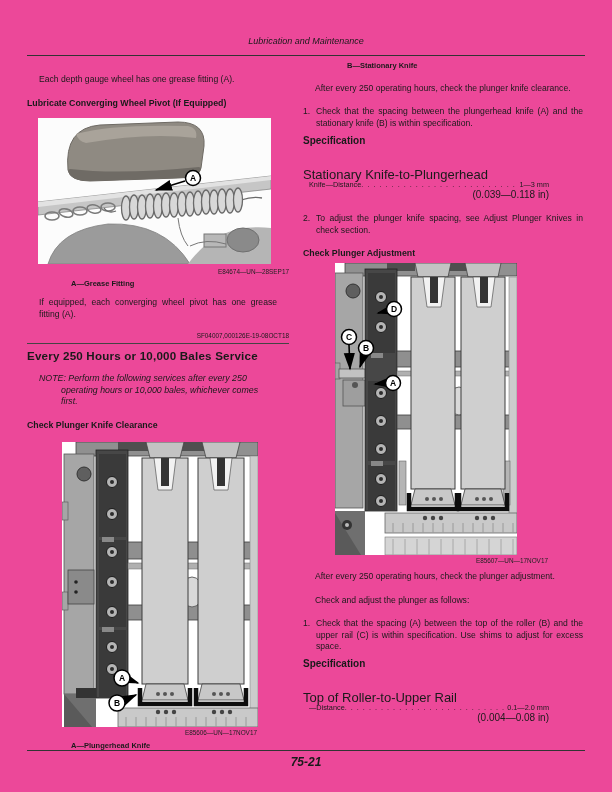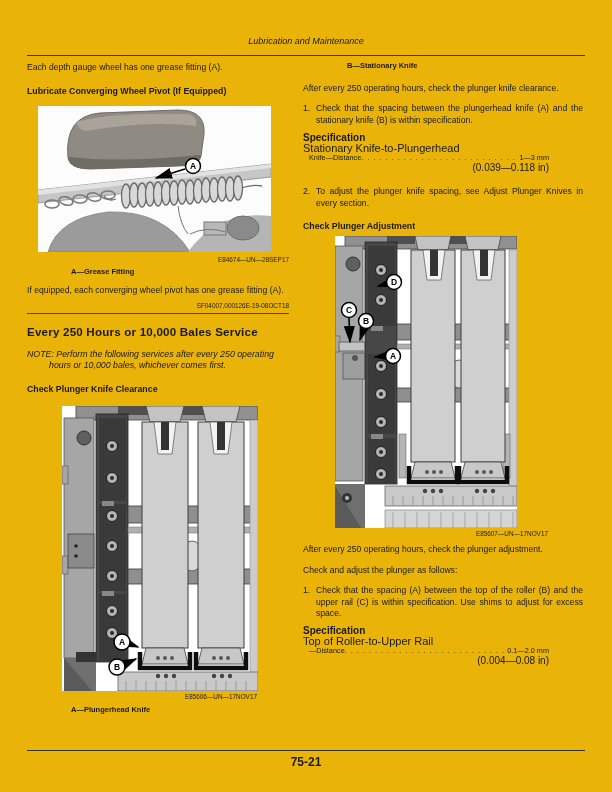--- a/index.html
+++ b/index.html
@@ -1,49 +1,49 @@
 <!DOCTYPE html>
 <html><head>
 <meta charset="utf-8">
 <style>
   html,body{margin:0;padding:0;background:#e8e8e8;}
-  .page{position:relative;width:612px;height:792px;background:#eab308;margin:0 auto;
+  .page{position:relative;width:612px;height:792px;background:#ec4899;margin:0 auto;
         font-family:"Liberation Sans",sans-serif;color:#1a1a1a;overflow:hidden;}
   .hdr{position:absolute;top:36px;left:27px;width:558px;text-align:center;
        font-style:italic;font-size:9px;}
   .hdr-rule{position:absolute;top:55px;left:27px;width:558px;border-top:1px solid #333;}
   .col{position:absolute;top:62px;}
   .col-left{left:27px;width:262px;}
   .col-right{left:303px;width:280px;}
-  p{margin:0;font-size:8.6px;line-height:11.5px;text-align:justify;}
+  p{margin:12px;font-size:8.6px;line-height:11.5px;text-align:justify;}
   .h3{font-size:8.8px;font-weight:bold;line-height:11px;}
   .h1{font-size:11.6px;font-weight:bold;line-height:14px;letter-spacing:0.2px;}
   .note{font-style:italic;font-size:8.8px;line-height:11.5px;
         padding-left:22px;text-indent:-22px;text-align:left;}
   .figcap{font-size:6.4px;color:#222;text-align:right;line-height:8px;}
   .legend{font-size:7.5px;font-weight:bold;line-height:8.6px;margin-left:44px;}
   .docref{font-size:6.4px;text-align:right;line-height:8px;}
   .rule{border:none;border-top:0.8px solid #444;margin:0;}
   .step{display:flex;font-size:8.6px;line-height:11.5px;}
   .step .num{width:13px;flex:0 0 13px;}
   .step .txt{flex:1;text-align:justify;}
   .spec{width:246px;}
   .spec-title{font-size:10px;font-weight:bold;text-align:left;line-height:10px;}
-  .spec-line{font-size:11px;line-height:10px;}
+  .spec-line{font-size:13px;line-height:10px;margin-top:24px;}
   .spec-row{display:flex;font-size:7.3px;line-height:10px;padding-left:6px;}
   .spec-row .leader{flex:1;overflow:hidden;white-space:nowrap;letter-spacing:1px;}
   .spec-val2{font-size:10px;line-height:9px;text-align:right;}
   .ftr-rule{position:absolute;top:750px;left:27px;width:558px;border-top:1px solid #333;}
   .ftr{position:absolute;top:755px;left:27px;width:558px;text-align:center;
-       font-size:12px;font-weight:bold;}
+       font-size:12px;font-weight:bold;font-style:italic;}
   svg text{font-family:"Liberation Sans",sans-serif;}
   .callout-letter{font-size:8.5px;font-weight:bold;}
   .mt4{margin-top:4px}.mt5{margin-top:5px}.mt6{margin-top:6px}.mt7{margin-top:7px}
   .mt9{margin-top:9px}.mt10{margin-top:10px}.mt11{margin-top:11px}.mt12{margin-top:12px}
-  .mt14{margin-top:14px}.mt19{margin-top:11px}
+  .mt14{margin-top:14px}.mt19{margin-top:5px}
 </style>
 </head>
 <body>
 
 <div class="page">
 
   <div class="hdr">Lubrication and Maintenance</div>
   <div class="hdr-rule"></div>
 
   <div class="col col-left">
@@ -260,21 +260,21 @@
       <div class="spec-row">
         <span>Knife—Distance</span>
         <span class="leader">. . . . . . . . . . . . . . . . . . . . . . . . . . . . . . . . . . . . . . . . . . . . . . . . .</span>
         <span>1—3 mm</span>
       </div>
       <div class="spec-val2">(0.039—0.118 in)</div>
     </div>
 
     <div class="step mt14">
       <span class="num">2.</span>
-      <span class="txt">To adjust the plunger knife spacing, see Adjust Plunger Knives in every section.</span>
+      <span class="txt">To adjust the plunger knife spacing, see Adjust Plunger Knives in check section.</span>
     </div>
 
     <div class="h3 mt12">Check Plunger Adjustment</div>
 
     <div class="mt4" style="width:245px">
       <svg width="182" height="292" viewBox="0 0 182 292" style="margin-left:32px;display:block">
         <defs>
           <marker id="ah3" markerWidth="11" markerHeight="8" refX="10" refY="4" orient="auto">
             <polygon points="11,4 0,0.5 0,7.5" fill="#000"></polygon>
           </marker>

